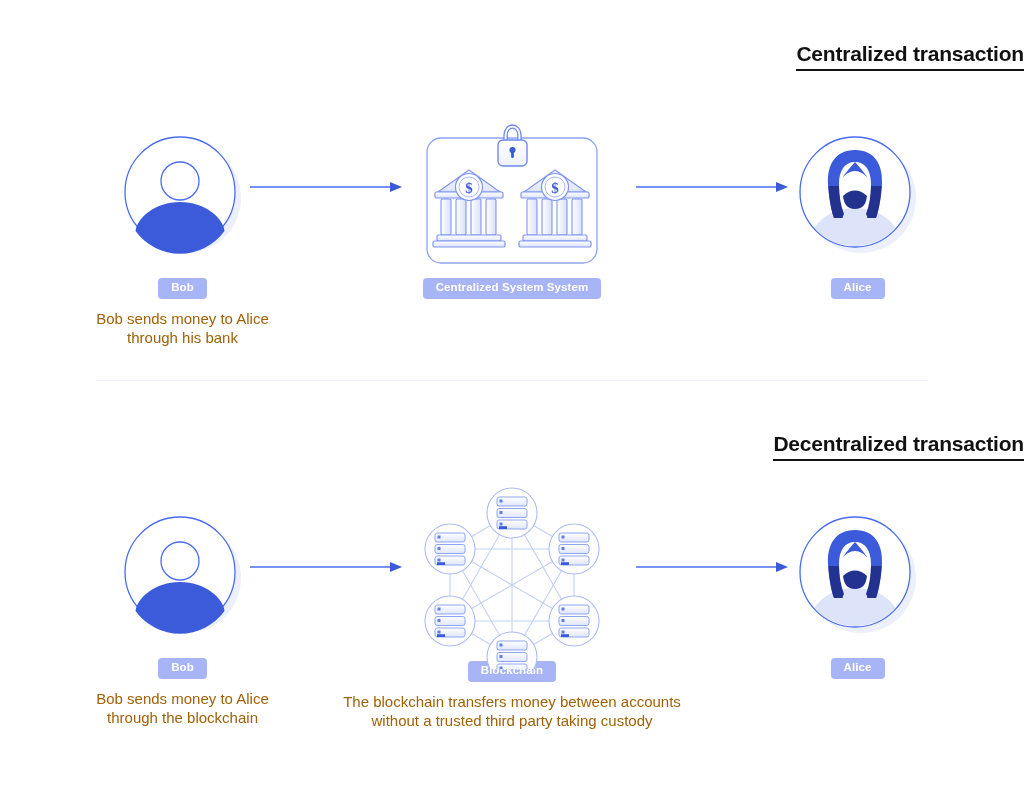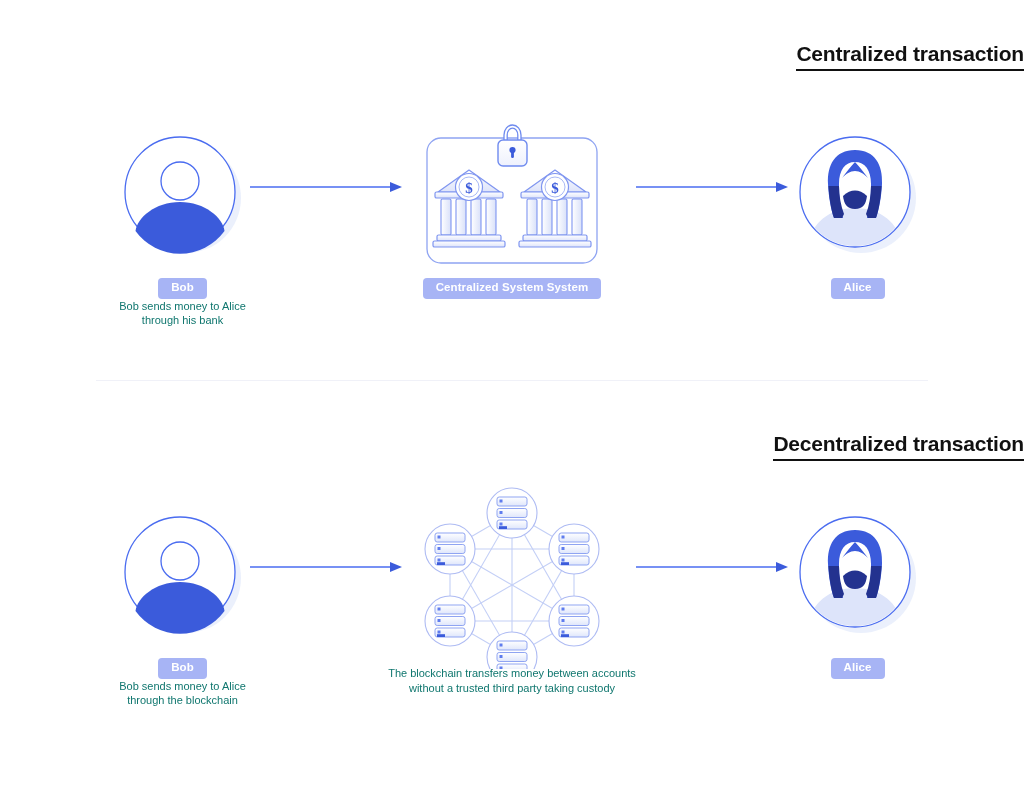--- a/index.html
+++ b/index.html
@@ -65,23 +65,24 @@
     background: #a7b4f5;
     color: #ffffff;
     font-size: 11.5px;
     font-weight: bold;
     letter-spacing: 0.1px;
     padding: 4px 13px 5px 13px;
     border-radius: 4px;
     line-height: 1;
   }
   .caption {
-    font-size: 11px;
+    margin-top: 10px;
+    font-size: 15px;
     line-height: 1.33;
-    color: #0f766e;
+    color: #a16207;
   }
 
   .arrow {
     position: absolute;
     height: 12px;
   }
   .arrow svg { display: block; }
 
   
   .nowrap { white-space: pre-line; }
@@ -341,20 +342,23 @@
             <rect x="-15" y="-16" width="30" height="9" rx="2.2" fill="url(#gRack)" stroke="#8fa4f2" stroke-width="1"></rect>
             <rect x="-15" y="-4.5" width="30" height="9" rx="2.2" fill="url(#gRack)" stroke="#8fa4f2" stroke-width="1"></rect>
             <rect x="-15" y="7" width="30" height="9" rx="2.2" fill="url(#gRack)" stroke="#8fa4f2" stroke-width="1"></rect>
             <rect x="-12.5" y="-13.5" width="3" height="3" fill="#5f7cee"></rect>
             <rect x="-12.5" y="-2" width="3" height="3" fill="#5f7cee"></rect>
             <rect x="-12.5" y="9.5" width="3" height="3" fill="#5f7cee"></rect>
             <rect x="-13" y="13.2" width="8" height="2.8" fill="#3b5bdb"></rect>
           </g>
         </g>
       </svg>
+    </div>
+    <div style="margin-top:-6px">
+      <span class="badge">Blockchain</span>
     </div>
     <div class="caption nowrap">The blockchain transfers money between accounts
 without a trusted third party taking custody</div>
   </div>
 
   <div class="arrow" style="left:636px; top:179px; width:152px;">
     <svg width="152" height="12" viewBox="0 0 152 12">
       <line x1="0" y1="6" x2="142" y2="6" stroke="#4a6cf0" stroke-width="1.4"></line>
       <path d="M140 1 L152 6 L140 11 Z" fill="#3b5bdb"></path>
     </svg>

